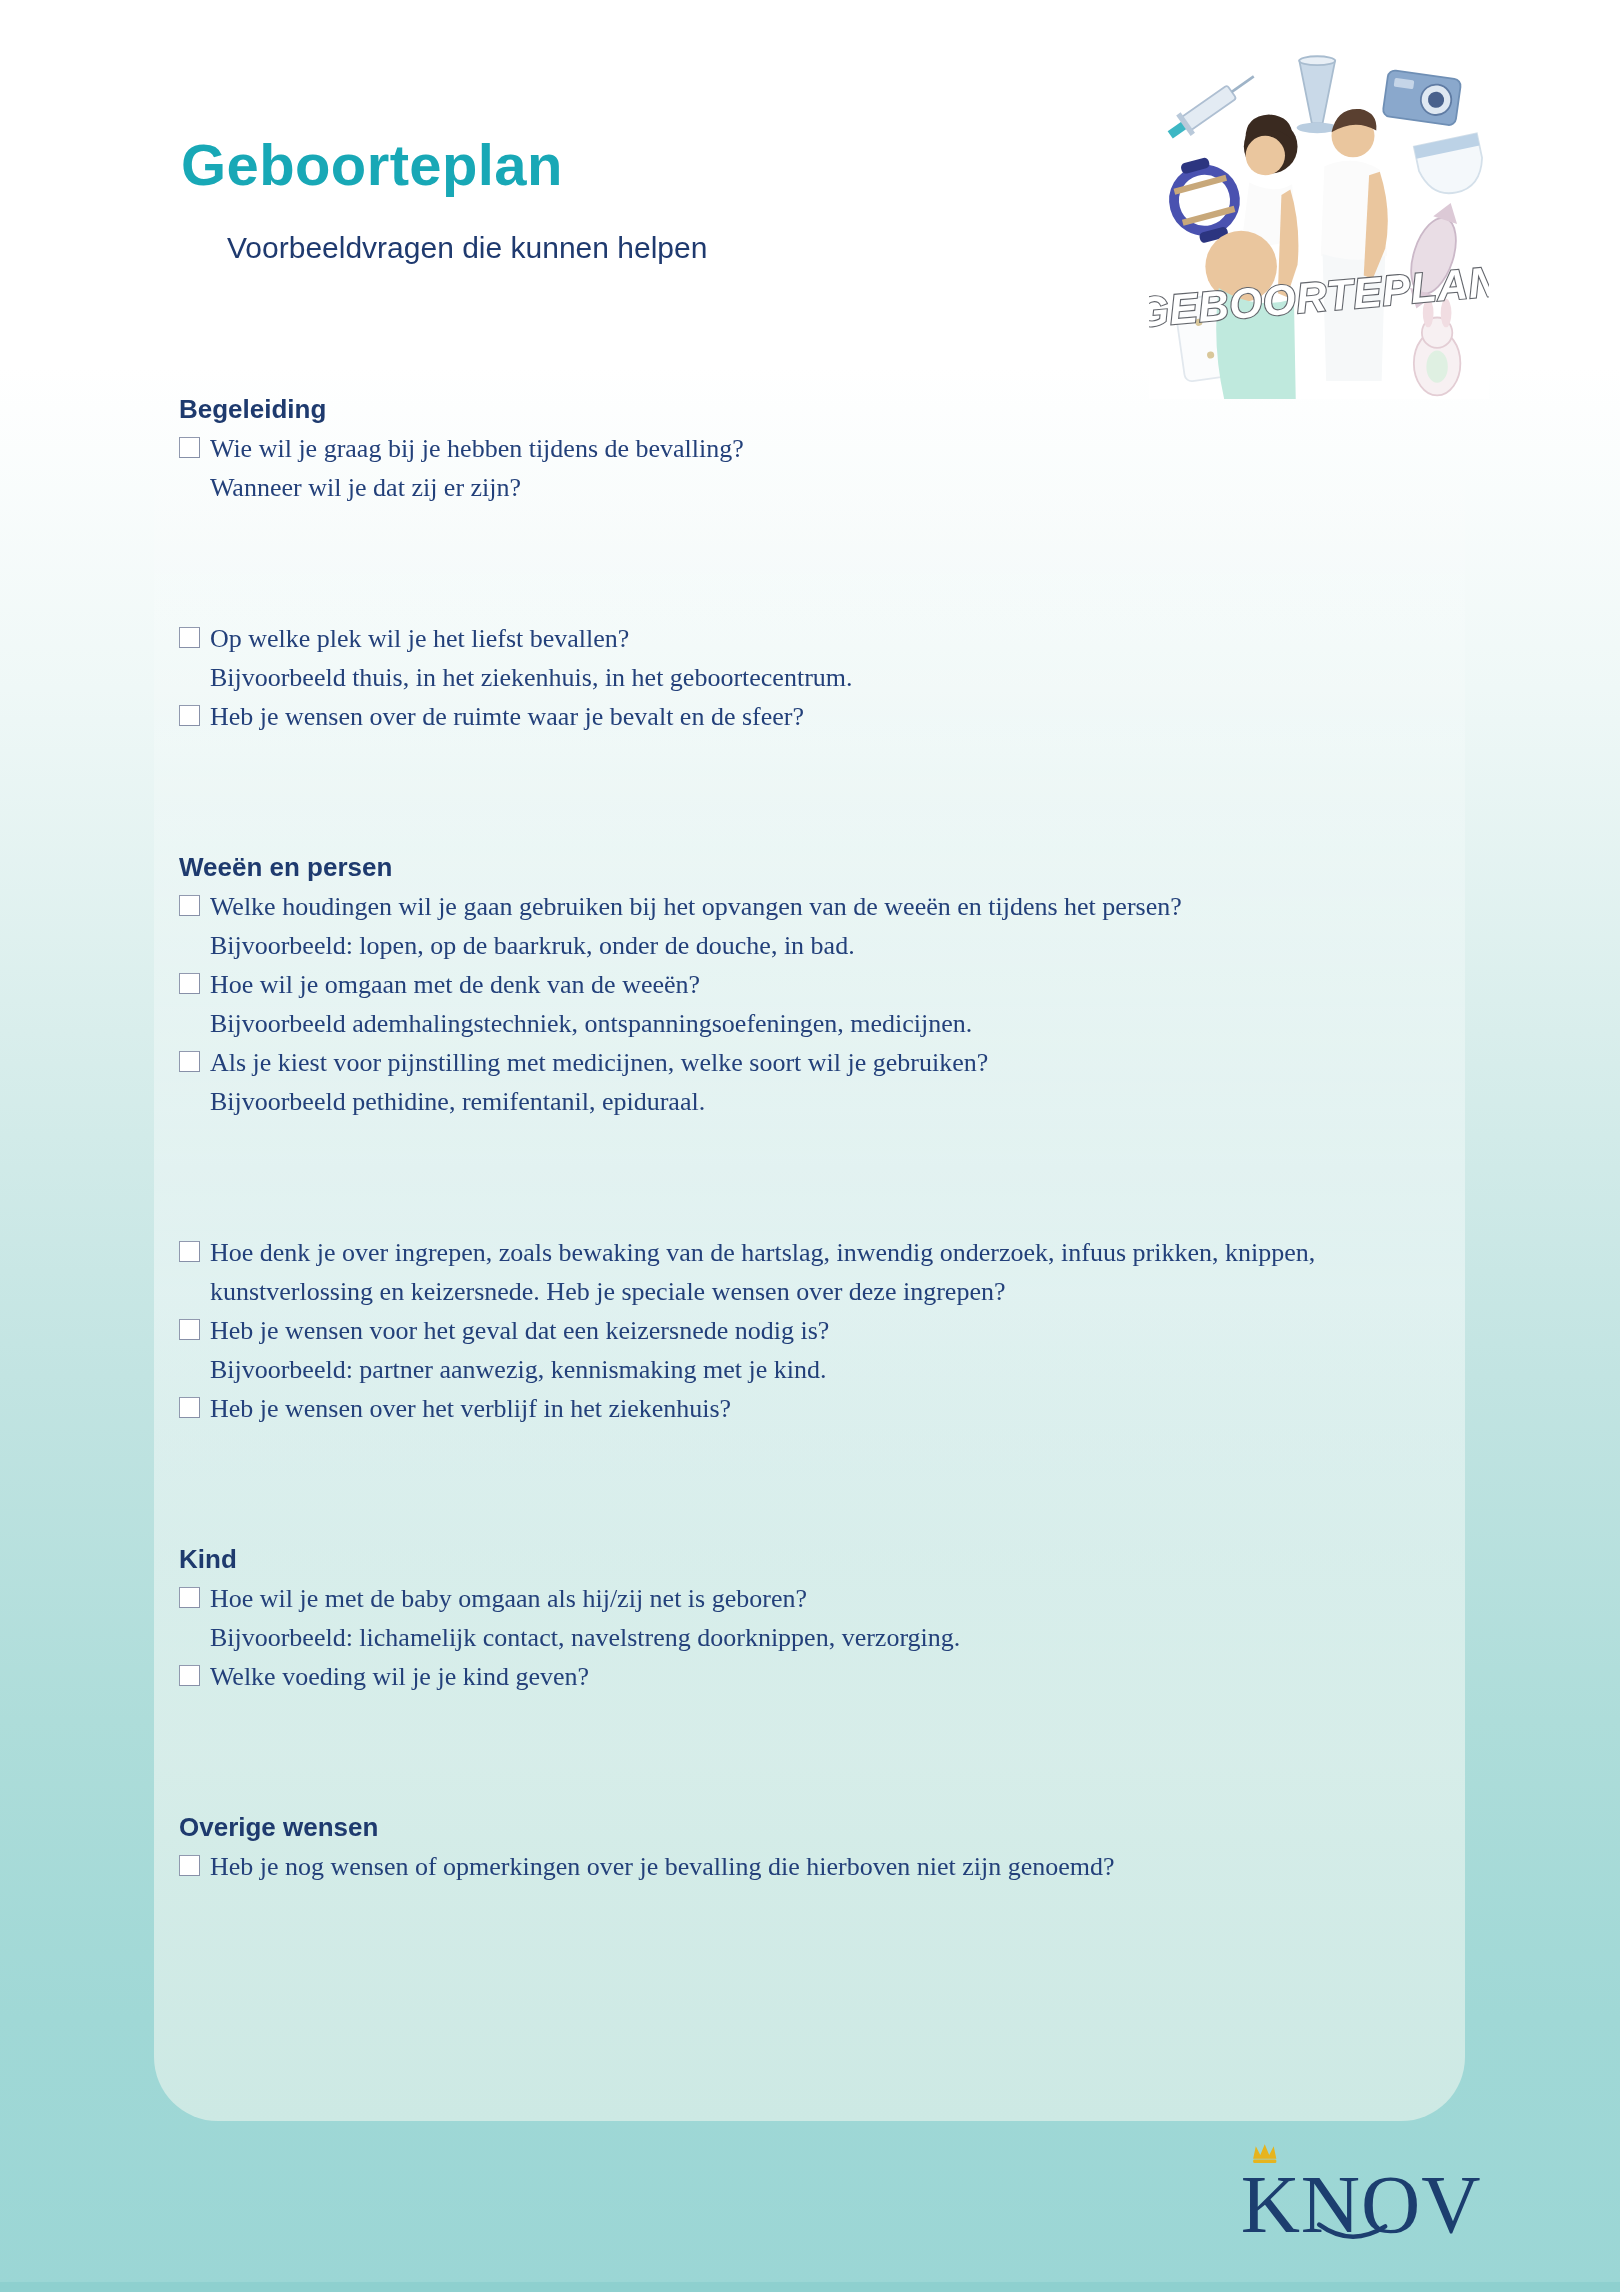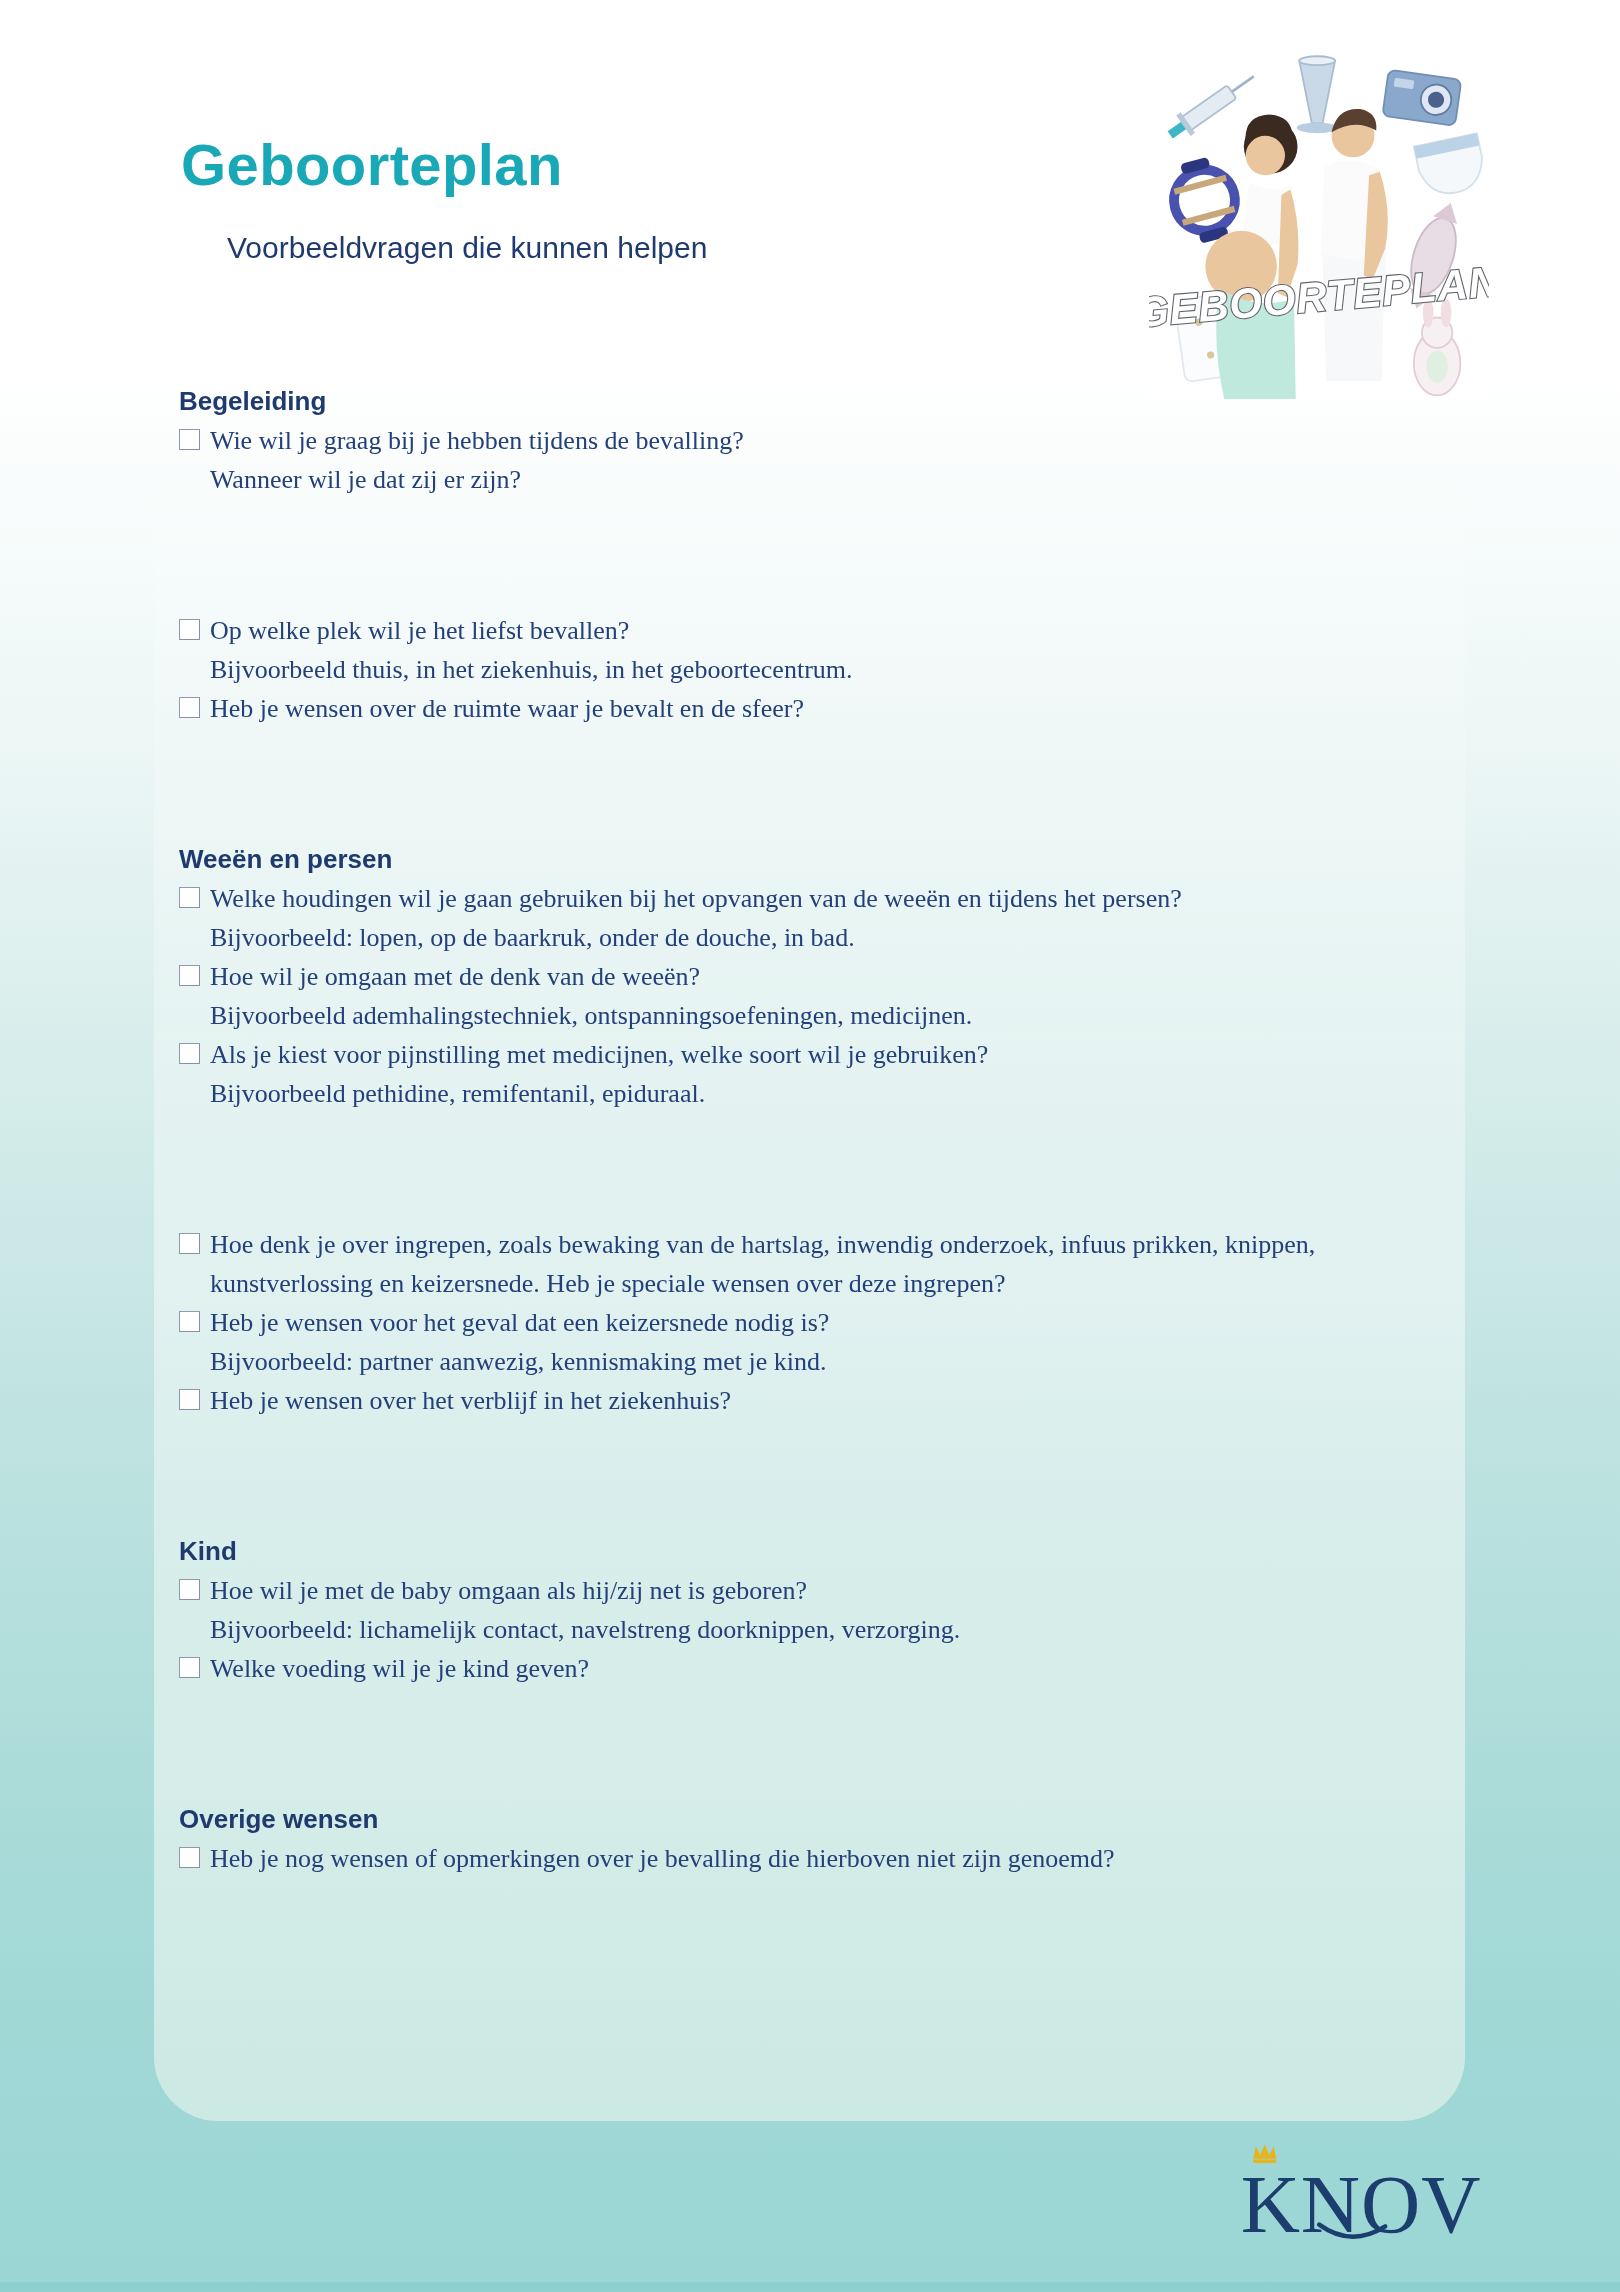--- a/index.html
+++ b/index.html
@@ -17,21 +17,21 @@
     position:absolute;left:181px;top:131px;margin:0;
     font-size:58px;font-weight:bold;color:#18a8b6;letter-spacing:0.4px;
   }
   .subtitle{
     position:absolute;left:183px;top:227px;
     font-size:30px;font-weight:normal;color:#1f3a6f;line-height:41px;margin-left:44px;
   }
   .hero{position:absolute;left:1149px;top:32px;}
   .content{position:absolute;left:179px;top:382px;width:1290px;}
   .section{margin-top:112px;}
-  .section:first-child{margin-top:0;}
+  .section:first-child{margin-top:8px;}
   .sec-heading{font-size:26px;font-weight:bold;color:#1e3a6e;line-height:39px;margin:0;}
   .item{display:flex;align-items:flex-start;}
   .checkbox{
     flex:0 0 auto;width:19px;height:19px;margin:8px 9.9px 0 0;
     background:#ffffff;border:1.8px solid #9199af;border-right-color:#8790a8;border-bottom-color:#8790a8;
   }
   .q{flex:1;min-width:0;font-family:Liberation Serif, serif;}
   .q-text,.q-sub{font-size:26px;line-height:39px;color:#23407a;}
   .logo{position:absolute;left:1240px;top:2139px;}
 </style>

